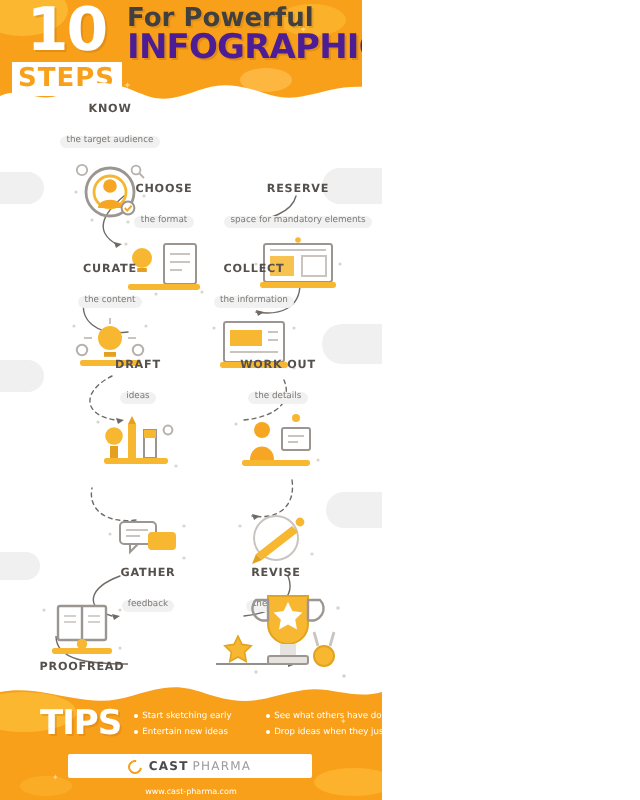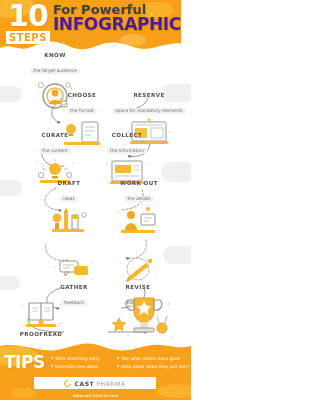--- a/index.html
+++ b/index.html
@@ -25,21 +25,21 @@
   .hdr-dot { position:absolute; color:#ffd27f; font-size:4px; font-weight:bold; }
 
   .hdr-inner { position:absolute; left:6px; top:2px; width:180px; }
   .num-row { display:flex; align-items:flex-start; }
   .big-num {
     font-size:30px; line-height:28px; font-weight:bold; color:#ffffff;
     letter-spacing:-1px; font-family:"DejaVu Sans", sans-serif;
     text-shadow:1px 1px 0 rgba(160,90,0,.25);
   }
   .steps-badge {
-    font-size:10px; font-weight:bold; color:#f9a01b; background:#ffffff;
+    font-size:13px; font-weight:bold; color:#f9a01b; background:#ffffff;
     padding:1px 3px; letter-spacing:.5px; margin-top:1px; display:inline-block;
     font-family:"DejaVu Sans", sans-serif;
   }
   .hdr-txt { margin-left:3px; padding-top:1px; }
   .line-for {
     font-size:13px; line-height:13px; font-weight:bold; color:#404040;
     font-family:"DejaVu Sans", sans-serif;
     text-shadow:1px 1px 0 rgba(160,90,0,.22);
   }
   .line-info {
@@ -73,21 +73,21 @@
   
   .footer {
     position:absolute; left:0; bottom:0; width:191px; height:58px;
     background:#f9a01b; overflow:hidden;
   }
   .f-blob { position:absolute; border-radius:50%; background:#fcb731; }
   .fb1 { width:52px; height:20px; left:-14px; top:4px; }
   .fb2 { width:40px; height:14px; right:-6px; top:42px; opacity:.8; }
   .fb3 { width:26px; height:10px; left:10px; bottom:2px; opacity:.55; }
 
-  .tips-row { position:absolute; left:4px; top:10px; display:flex; align-items:center; }
+  .tips-row { position:absolute; left:20px; top:10px; display:flex; align-items:center; }
   .tips-word {
     font-size:17px; font-weight:bold; color:#ffffff; letter-spacing:-.5px;
     font-family:"DejaVu Sans", sans-serif;
     text-shadow:1px 1px 0 rgba(160,90,0,.2);
   }
   .tips-grid {
     margin-left:6px; display:grid; grid-template-columns:64px 78px;
     grid-auto-rows:7px; gap:1px 2px; align-items:center;
   }
   .tip {

